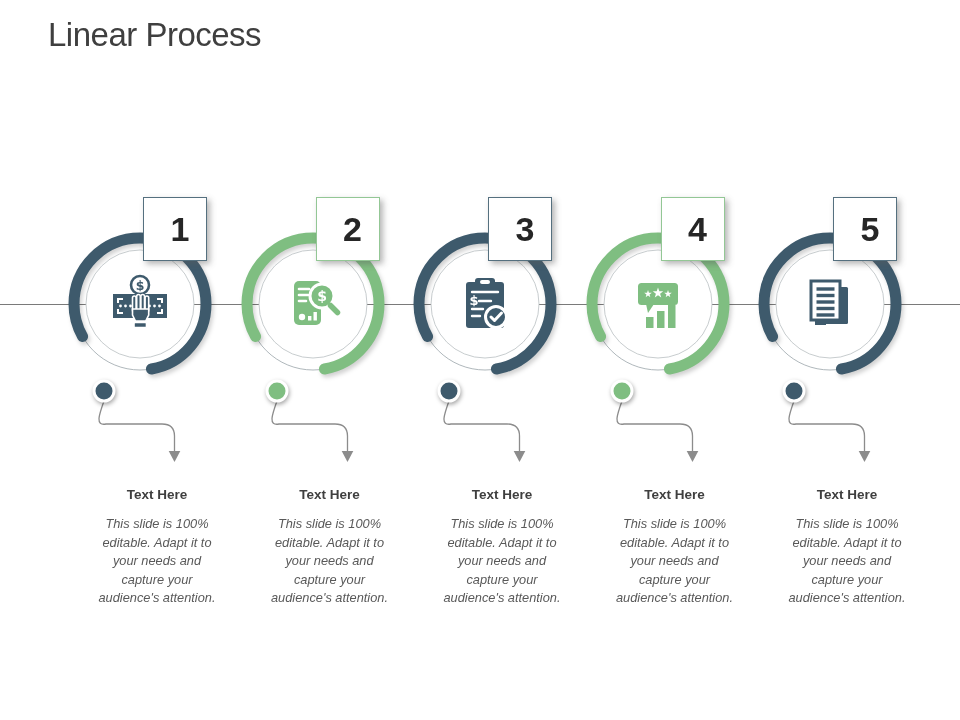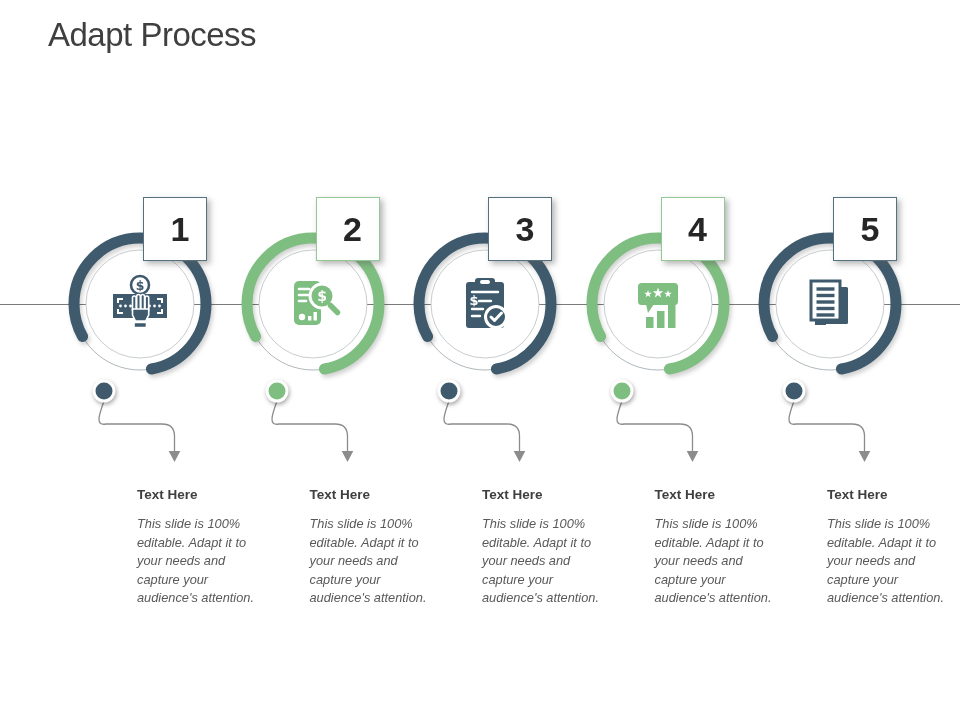--- a/index.html
+++ b/index.html
@@ -28,21 +28,21 @@
   .dot{fill:currentColor;stroke:#fff;stroke-width:3;
        filter:drop-shadow(1px 2px 2px rgba(0,0,0,0.35));}
 
   .badge{position:absolute;left:89px;top:197px;width:62px;height:62px;background:#fff;
          border:1px solid #55707f;box-shadow:3px 3px 6px rgba(90,90,90,0.45);
          display:flex;align-items:center;justify-content:center;}
   .step.green .badge{border-color:#93c795;}
   .badge span{font-size:34px;font-weight:bold;color:var(--badge-number,#262626);
               padding-left:10px;}
 
-  .textblock{position:absolute;left:39px;top:487px;width:128px;text-align:left;margin-left:44px;}
+  .textblock{position:absolute;left:39px;top:487px;width:128px;text-align:center;}
   .step-heading{font-size:13.5px;font-weight:bold;color:var(--heading,#3f3f3f);
                 margin-bottom:13px;}
   .step-body{font-size:12.8px;line-height:1.45;color:var(--body,#595959);font-style:italic;}
 
   .defs-hidden{position:absolute;width:0;height:0;overflow:hidden;}
 </style>
 </head>
 <body style="background: rgb(255, 255, 255);">
 
 <svg class="defs-hidden" aria-hidden="true">
@@ -124,21 +124,21 @@
           <path d="M18.5 23.5h18"></path>
           <path d="M18.5 30h18"></path>
           <path d="M18.5 36.5h18"></path>
           <path d="M18.5 43h18"></path>
       </g>
     </symbol>
   </defs>
 </svg>
 
 <div class="slide">
-  <div class="title">Adapt Process</div>
+  <div class="title">Linear Process</div>
   <div class="timeline"></div>
   <div id="steps-layer">
   <div class="step dark" style="left: 54px;">
     <svg class="step-svg" width="172" height="310" viewBox="0 0 172 310">
       <circle class="thin-ring" cx="86" cy="143" r="66"></circle>
       <circle class="arc" cx="86" cy="143" r="66"></circle>
       <circle class="inner" cx="86" cy="143" r="54"></circle>
       <g class="icon-wrap">
         <use x="54" y="111" width="64" height="64" href="#cash-payment-icon" xlink:href="#cash-payment-icon"></use>
       </g>

